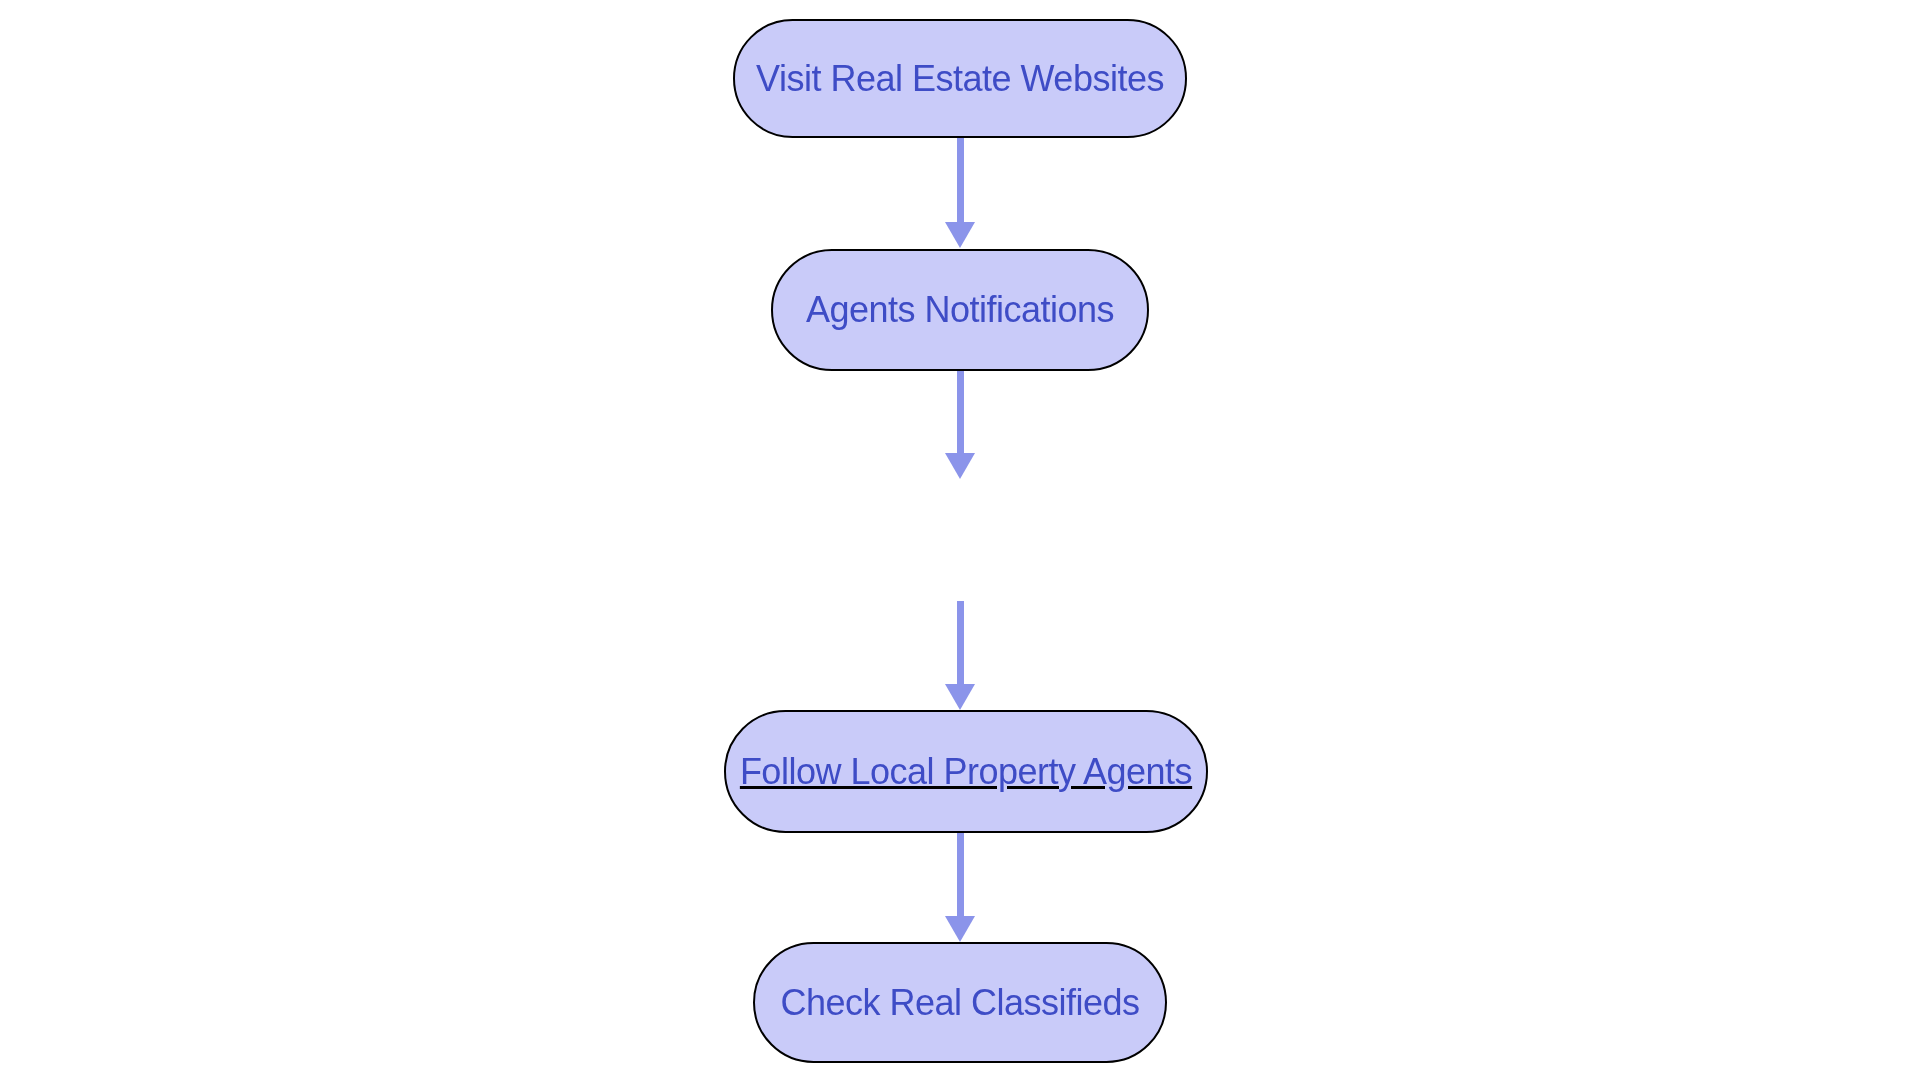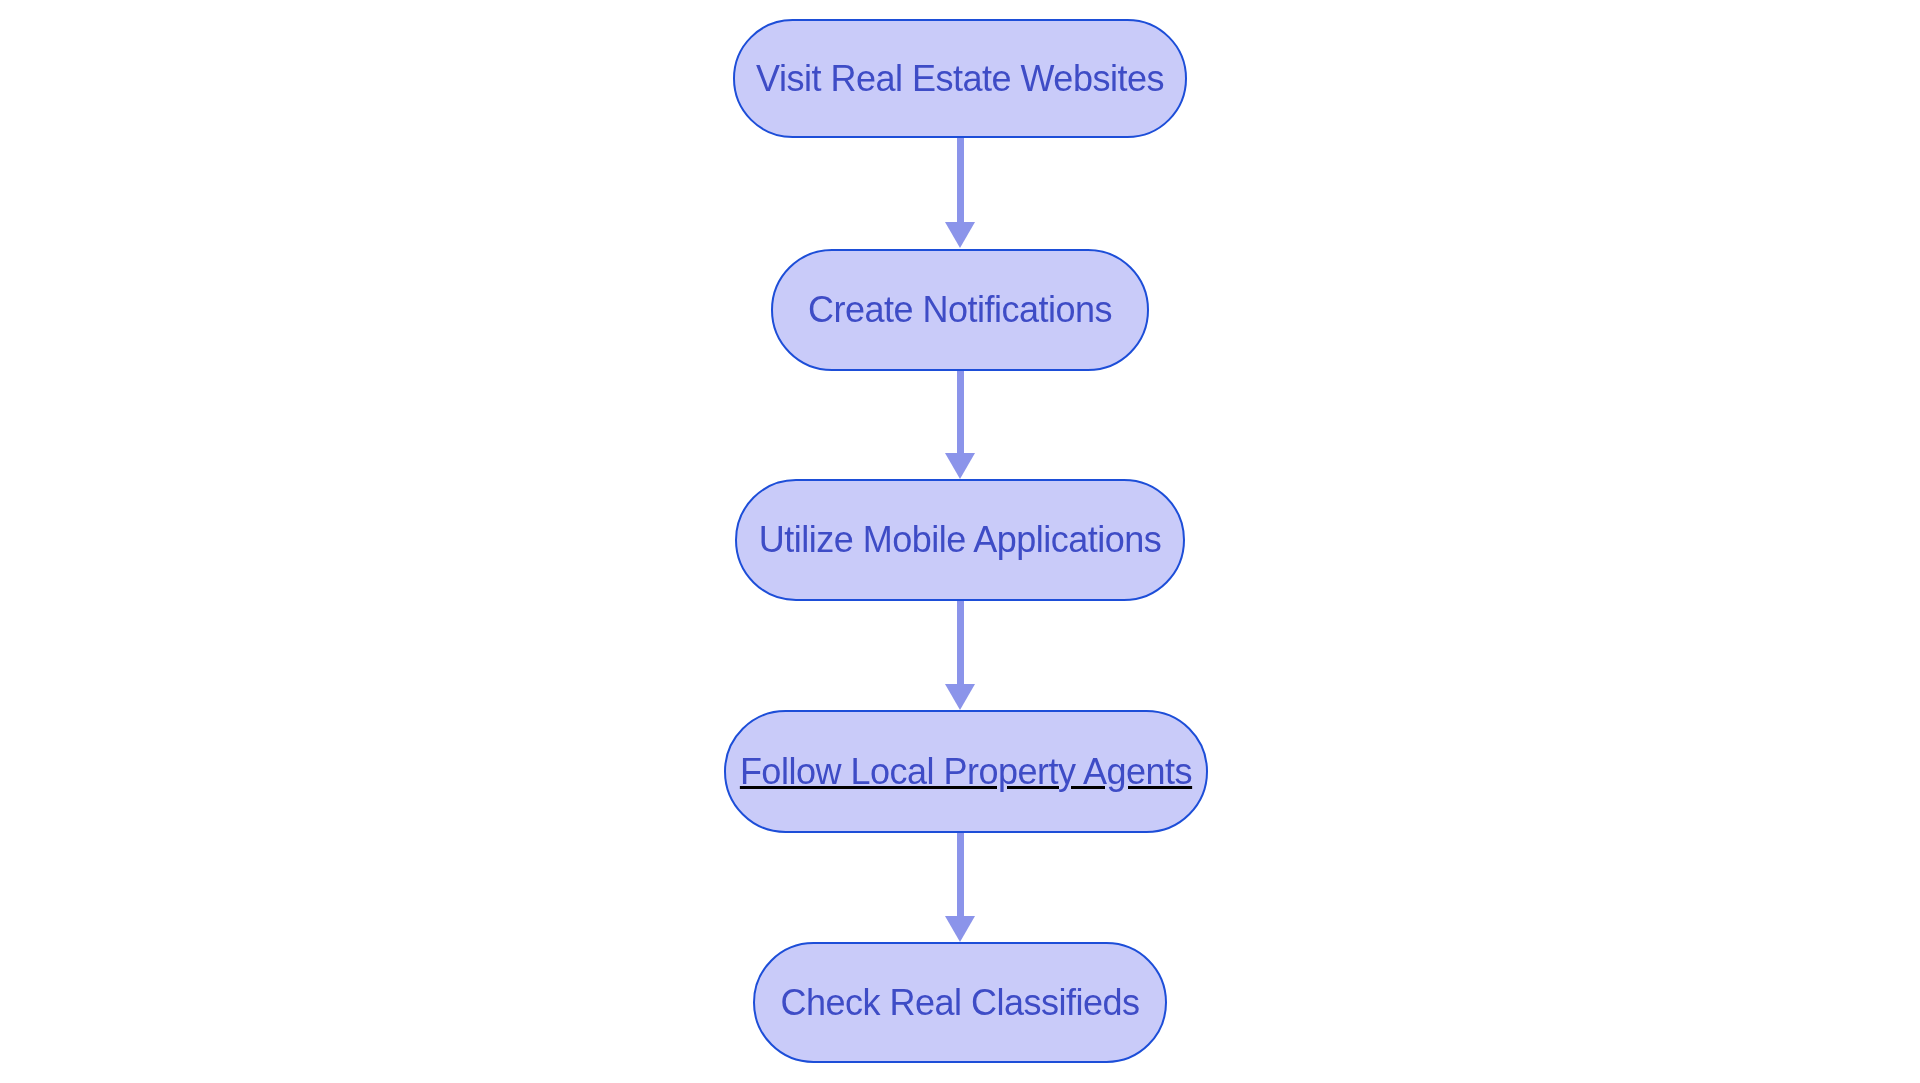--- a/index.html
+++ b/index.html
@@ -15,21 +15,21 @@
     overflow: hidden;
     font-family: "Liberation Sans", sans-serif;
   }
   .node {
     position: absolute;
     box-sizing: border-box;
     display: flex;
     align-items: center;
     justify-content: center;
     background: #c9cbf9;
-    border: 2px solid #1d4ed8;
+    border: 2px solid #000000;
     border-radius: 64px;
   }
   .node-label {
     color: #3e4cc6;
     font-size: 36px;
     letter-spacing: -0.5px;
     white-space: nowrap;
     line-height: 1;
   }
   .node-1 { left: 733px; top: 19px;  width: 454px; height: 119px; }
@@ -71,31 +71,28 @@
   <div class="node node-1">
     <span class="node-label">Visit Real Estate Websites</span>
   </div>
 
   <div class="arrow arrow-1">
     <span class="arrow-line"></span>
     <span class="arrow-head"></span>
   </div>
 
   <div class="node node-2">
-    <span class="node-label">Create Notifications</span>
+    <span class="node-label">Agents Notifications</span>
   </div>
 
   <div class="arrow arrow-2">
     <span class="arrow-line"></span>
     <span class="arrow-head"></span>
   </div>
 
-  <div class="node node-3">
-    <span class="node-label">Utilize Mobile Applications</span>
-  </div>
 
   <div class="arrow arrow-3">
     <span class="arrow-line"></span>
     <span class="arrow-head"></span>
   </div>
 
   <div class="node node-4">
     <span class="node-label">Follow Local Property Agents</span>
   </div>
 

